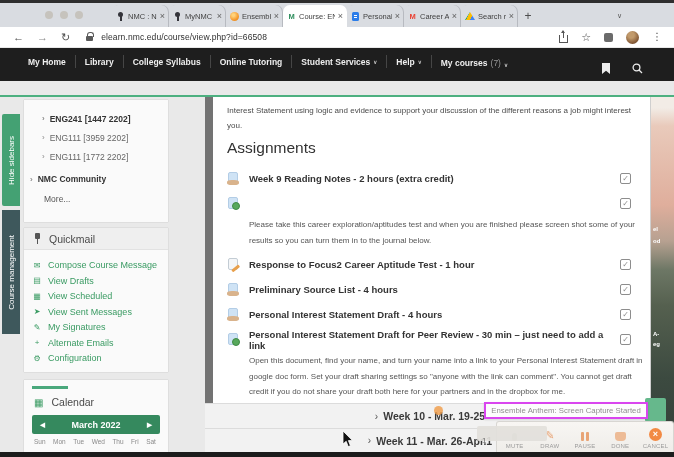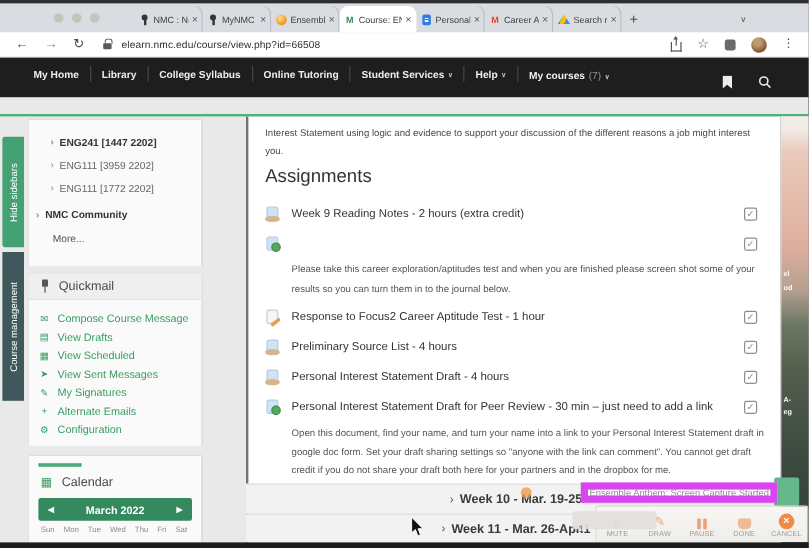--- a/index.html
+++ b/index.html
@@ -101,54 +101,54 @@
   .cal-accent{width:36px;height:3px;background:#4aa87c;margin:6px 0 7px 8px;}
   .cal-header{display:flex;align-items:center;gap:8px;padding-left:10px;font-size:10.5px;color:#4a4a4a;}
   .cal-icon{color:#3a9b63;font-size:10px;}
   .cal-monthbar{margin:7px 8px 0;height:19px;background:#35895e;border-radius:2px;color:#fff;display:flex;
     align-items:center;justify-content:space-between;padding:0 8px;font-size:9px;font-weight:bold;}
   .cal-arrow{font-size:6.5px;}
   .cal-days{display:flex;justify-content:space-between;margin:4px 12px 0 10px;font-size:6.5px;color:#8a8a8a;}
 
   
   .main-card{position:absolute;left:205px;top:97px;width:450px;height:360px;background:#fff;
-    border-left:2px solid #737373;padding:4px 12px 0 14px;}
+    border-left:8px solid #737373;padding:4px 12px 0 14px;}
   .intro{font-size:8px;color:#4a4a4a;line-height:15px;margin:2px 0 6px;width:421px;}
   .main-heading{font-size:15.5px;color:#333;font-weight:normal;margin:4px 0 9px;}
   .arow{display:flex;align-items:center;min-height:25px;}
   .ai{width:13px;height:13px;position:relative;margin-right:9px;flex:none;}
   .ai .page{position:absolute;top:0;left:1px;right:2px;bottom:1px;background:#cfe3f5;border-radius:2px;
     border:1px solid #b3cde6;}
   .ai-journal .base{position:absolute;bottom:0;left:0;right:1px;height:5px;background:#d9b38c;border-radius:40%;}
   .ai-url .globe{position:absolute;right:0;bottom:0;width:8px;height:8px;border-radius:50%;background:#57a85c;
     border:1px solid #3f8a45;}
   .ai-assign .page{background:#f4f6f8;border-color:#c3ccd4;}
   .ai-assign .pencil{position:absolute;right:0;bottom:2px;width:9px;height:2.5px;background:#e8a04c;
     border-radius:1px;transform:rotate(-38deg);}
-  .atitle{font-size:9.5px;color:#333;font-weight:normal;}
+  .atitle{font-size:9.5px;color:#333;font-weight:bold;}
   .acheck{margin-left:auto;margin-right:12px;width:11px;height:11px;border:1px solid #8d8d8d;border-radius:2px;
     color:#8d8d8d;font-size:8px;line-height:9px;text-align:center;flex:none;}
   .adesc{font-size:8px;color:#555;line-height:15.5px;margin:1px 0 4px 22px;width:402px;}
 
   
   .week-row{position:absolute;left:205px;width:450px;height:25px;background:#f2f2f2;border-top:1px solid #dcdcdc;
     display:flex;align-items:center;justify-content:center;gap:5px;font-size:10.5px;font-weight:bold;color:#3a3a3a;z-index:10;}
   .week-row .chev{color:#555;font-weight:normal;font-size:10px;}
   .week-1{top:403px;}
   .week-2{top:428px;height:24px;}
 
   
   .right-strip{position:absolute;left:650px;width:24px;top:97px;bottom:0;z-index:30;border-left:1px solid #cfcfcf;
     background:linear-gradient(#f2ece6 0%,#f2ece6 3%,#e9cabb 8%,#dfae9c 30%,#b7a191 40%,#6d7765 48%,#55604f 58%,#3c4a40 78%,#333f38 100%);}
   .strip-frag{position:absolute;left:2px;color:#fff;font-size:6px;font-weight:bold;line-height:9px;}
   .click-dot{position:absolute;left:434px;top:406px;width:9px;height:9px;border-radius:50%;background:#f0a050;
     opacity:.85;z-index:31;}
   .green-square{position:absolute;left:645px;top:398px;width:21px;height:24px;background:#66b88c;border-radius:2px;z-index:32;}
   .capture-note{position:absolute;left:484px;top:402px;width:164px;height:17px;background:#fdfdfd;
-    border:6px solid #d946ef;display:flex;align-items:center;justify-content:center;font-size:7.8px;color:#8f8f8f;
+    border:2px solid #d946ef;display:flex;align-items:center;justify-content:center;font-size:7.8px;color:#8f8f8f;
     z-index:33;white-space:nowrap;box-shadow:0 1px 2px rgba(0,0,0,.12);}
   .rec-toolbar{position:absolute;left:496px;top:421px;width:178px;height:31px;z-index:36;display:flex;
     background:linear-gradient(#f8f6f3,#efede9);border:1px solid #d8d6d2;border-bottom:none;border-radius:3px 3px 0 0;}
   .rec-btn{flex:1;display:flex;flex-direction:column;align-items:center;justify-content:flex-end;gap:2px;
     padding-bottom:3px;overflow:hidden;}
   .rec-label{font-size:6px;color:#9b9b9b;letter-spacing:.2px;white-space:nowrap;}
   .ri-mute{width:5px;height:8px;background:#cac7c3;border-radius:2.5px;}
   .ri-draw{font-size:11px;color:#e8a476;line-height:11px;}
   .ri-pause{display:flex;gap:2px;}
   .ri-pause i{width:3px;height:9px;background:#e8a476;border-radius:1px;}

